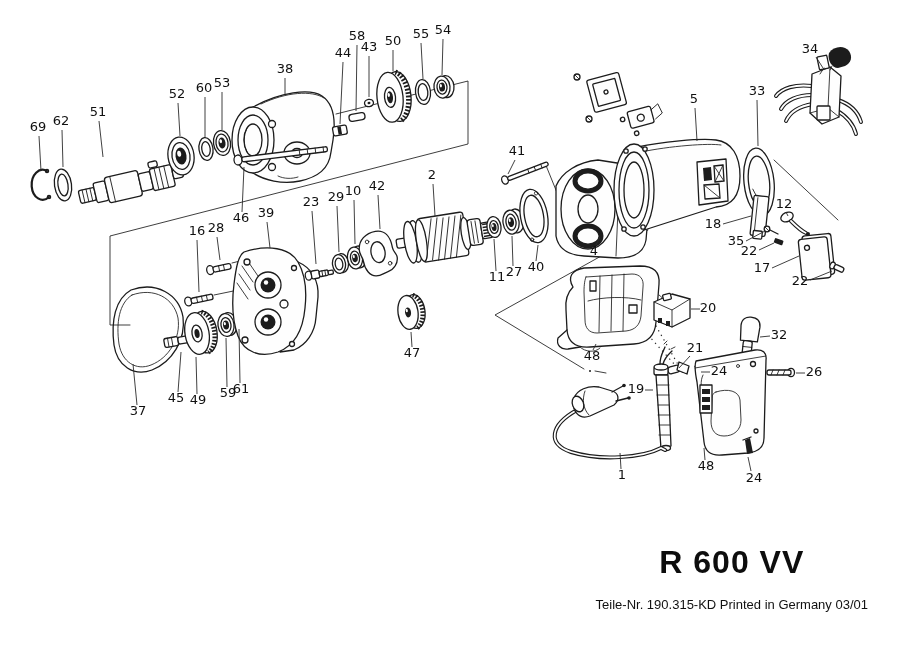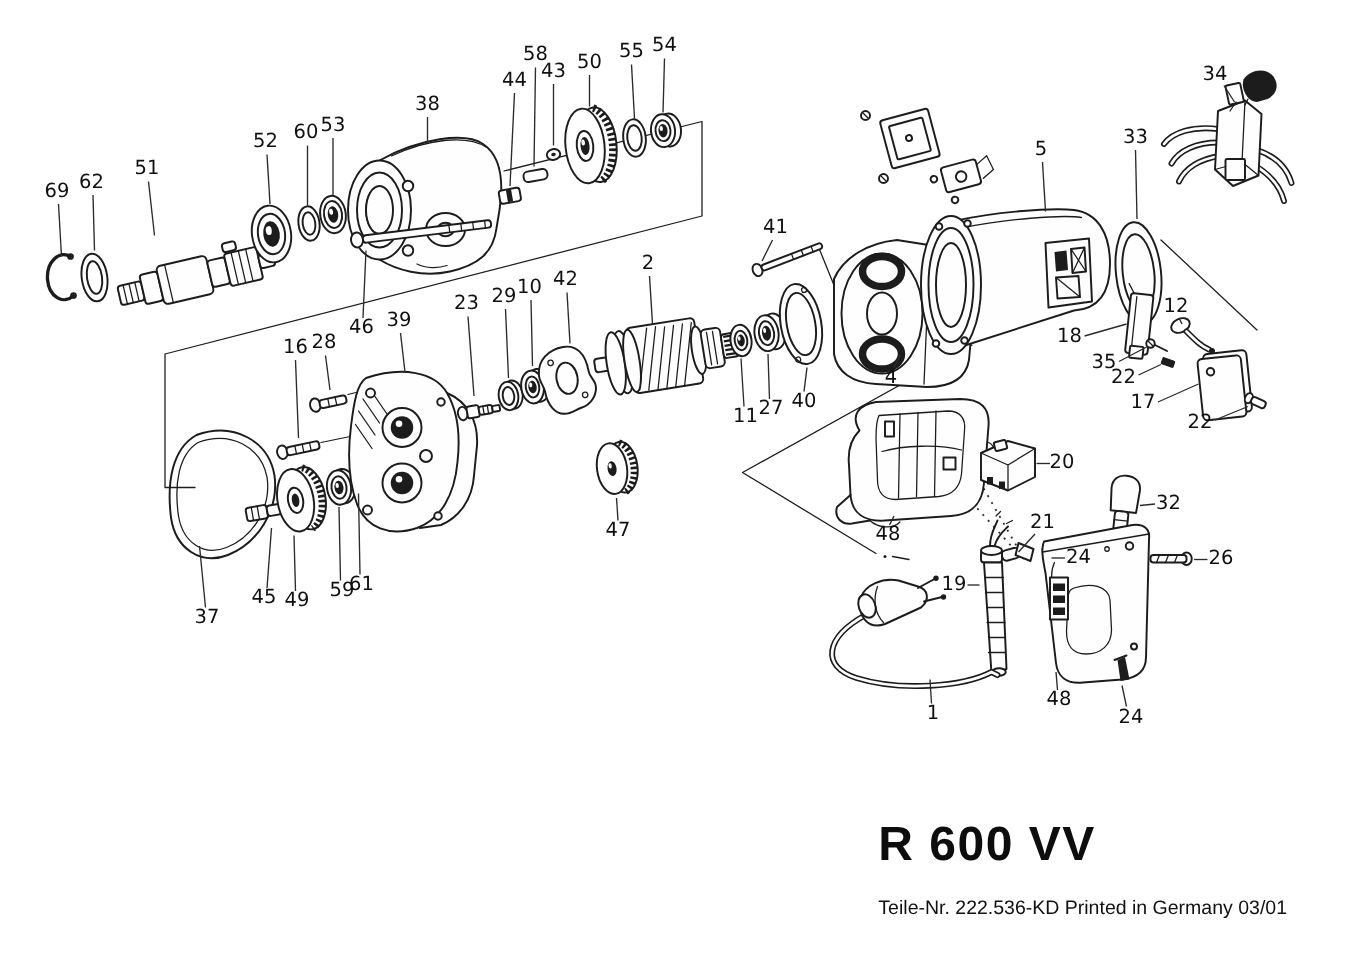--- a/index.html
+++ b/index.html
@@ -9,21 +9,21 @@
   .ln{fill:none;stroke:#1c1c1c;stroke-width:1.3;stroke-linecap:round;stroke-linejoin:round;}
   .fw{fill:#fefefe;stroke:#1c1c1c;stroke-width:1.3;stroke-linejoin:round;stroke-linecap:round;}
   .dk{fill:#1c1c1c;stroke:none;}
   .thin{stroke-width:0.85;}
   .th2{stroke-width:2.2;}
   .leader{stroke:#2b2b2b;stroke-width:0.9;fill:none;}
   .dot{stroke:#2b2b2b;stroke-width:1.2;stroke-dasharray:1.3,4;fill:none;}
   .plabel{font:13px "DejaVu Sans",sans-serif;fill:#101010;text-anchor:middle;}
   .cable{fill:none;stroke:#1c1c1c;stroke-width:4;stroke-linecap:round;}
   .cablecore{fill:none;stroke:#fefefe;stroke-width:1.8;stroke-linecap:round;}
-  #plate{position:absolute;right:42px;top:544px;text-align:left;}
+  #plate{position:absolute;right:32px;top:544px;text-align:center;}
   #model-name{font-weight:bold;font-size:32px;letter-spacing:1px;color:#0d0d0d;
               font-family:"Liberation Sans",sans-serif;}
   #footer-line{margin-top:16px;font-size:13px;color:#111;font-family:"Liberation Sans",sans-serif;}
 </style>
 </head>
 <body>
 
 <div id="page">
 
 <svg id="diagram-svg" width="900" height="645" viewBox="0 0 900 645" xmlns="http://www.w3.org/2000/svg">
@@ -587,16 +587,16 @@
         <text x="622" y="479" class="plabel">1</text>
         <line x1="705" y1="460" x2="704" y2="448" class="leader"></line>
         <text x="706" y="470" class="plabel">48</text>
         <line x1="751" y1="471" x2="748" y2="457" class="leader"></line>
         <text x="754" y="482" class="plabel">24</text>
       </g>
 </svg>
 
 <div id="plate">
   <div id="model-name">R 600 VV</div>
-  <div id="footer-line">Teile-Nr. 222.536-KD Printed in Germany 03/01</div>
+  <div id="footer-line">Teile-Nr. 190.315-KD Printed in Germany 03/01</div>
 </div>
 
 </div>
 
 </body></html>

